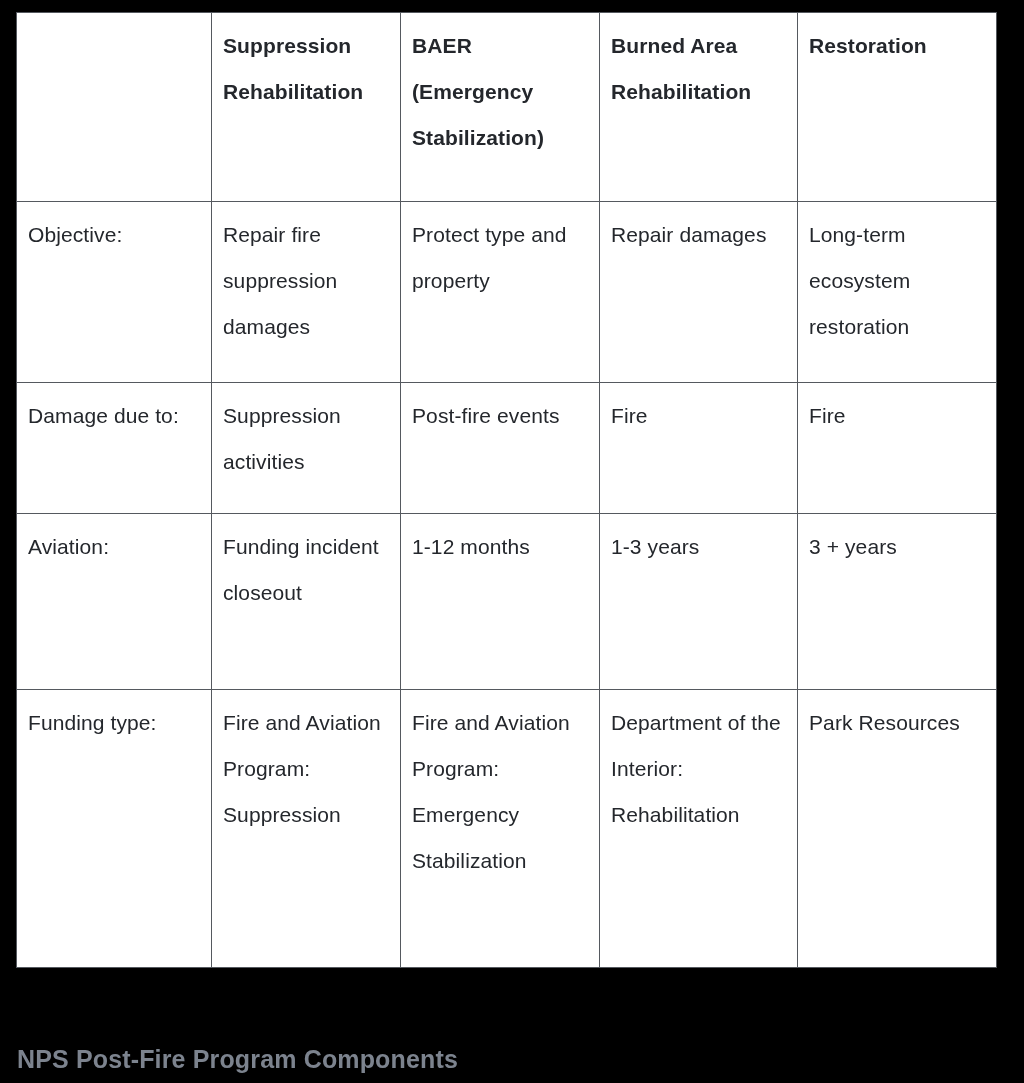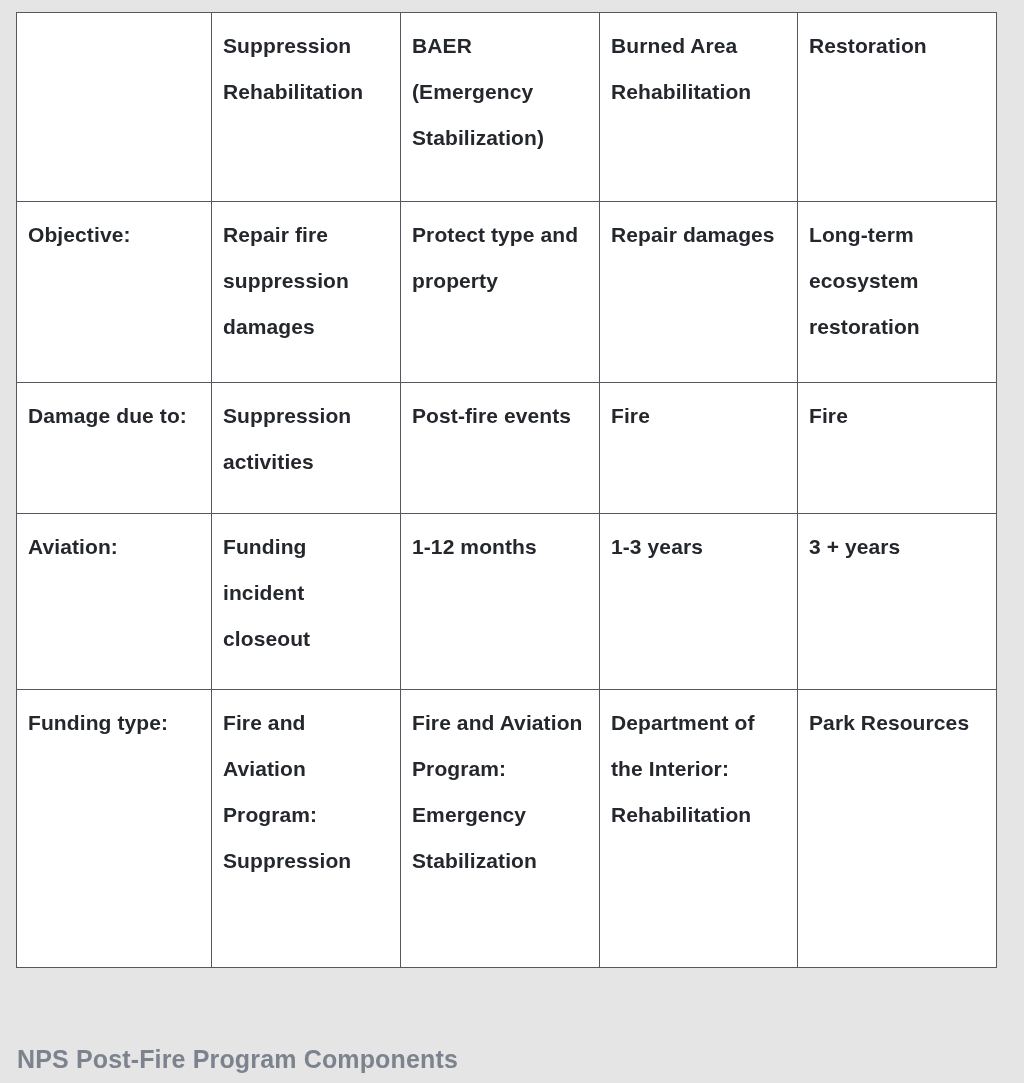--- a/index.html
+++ b/index.html
@@ -13,21 +13,21 @@
     height: 1083px;
     font-family: "Liberation Sans", sans-serif;
     -webkit-font-smoothing: antialiased;
     overflow: hidden;
   }
 
   #page {
     position: relative;
     width: 1024px;
     height: 1083px;
-    background: #e5e5e5;
+    background: #000000;
     box-sizing: border-box;
   }
 
   .table-wrap {
     position: absolute;
     left: 16px;
     top: 12px;
     width: 980px;
   }
 
@@ -46,37 +46,37 @@
 
   table.matrix td,
   table.matrix th {
     border: 1.5px solid #55595f;
     vertical-align: top;
     text-align: left;
     padding: 10px 11px 12px 11px;
     font-size: 21px;
     line-height: 46px;
     color: #24272c;
-    font-weight: 700;
+    font-weight: 400;
     letter-spacing: 0.1px;
     word-wrap: break-word;
     overflow-wrap: break-word;
   }
 
   table.matrix thead th {
     font-weight: 700;
     height: 166px;
   }
 
   table.matrix thead th.corner-cell {
     font-weight: 700;
   }
 
   table.matrix tbody th.row-label {
-    font-weight: 700;
+    font-weight: 400;
   }
 
   
   tr.row-objective      > * { height: 158px; }
   tr.row-damage         > * { height: 108px; }
   tr.row-urgency        > * { height: 153px; }
   tr.row-responsibility > * { height: 110px; }
   tr.row-funding        > * { height: 255px; }
 
   .caption {

